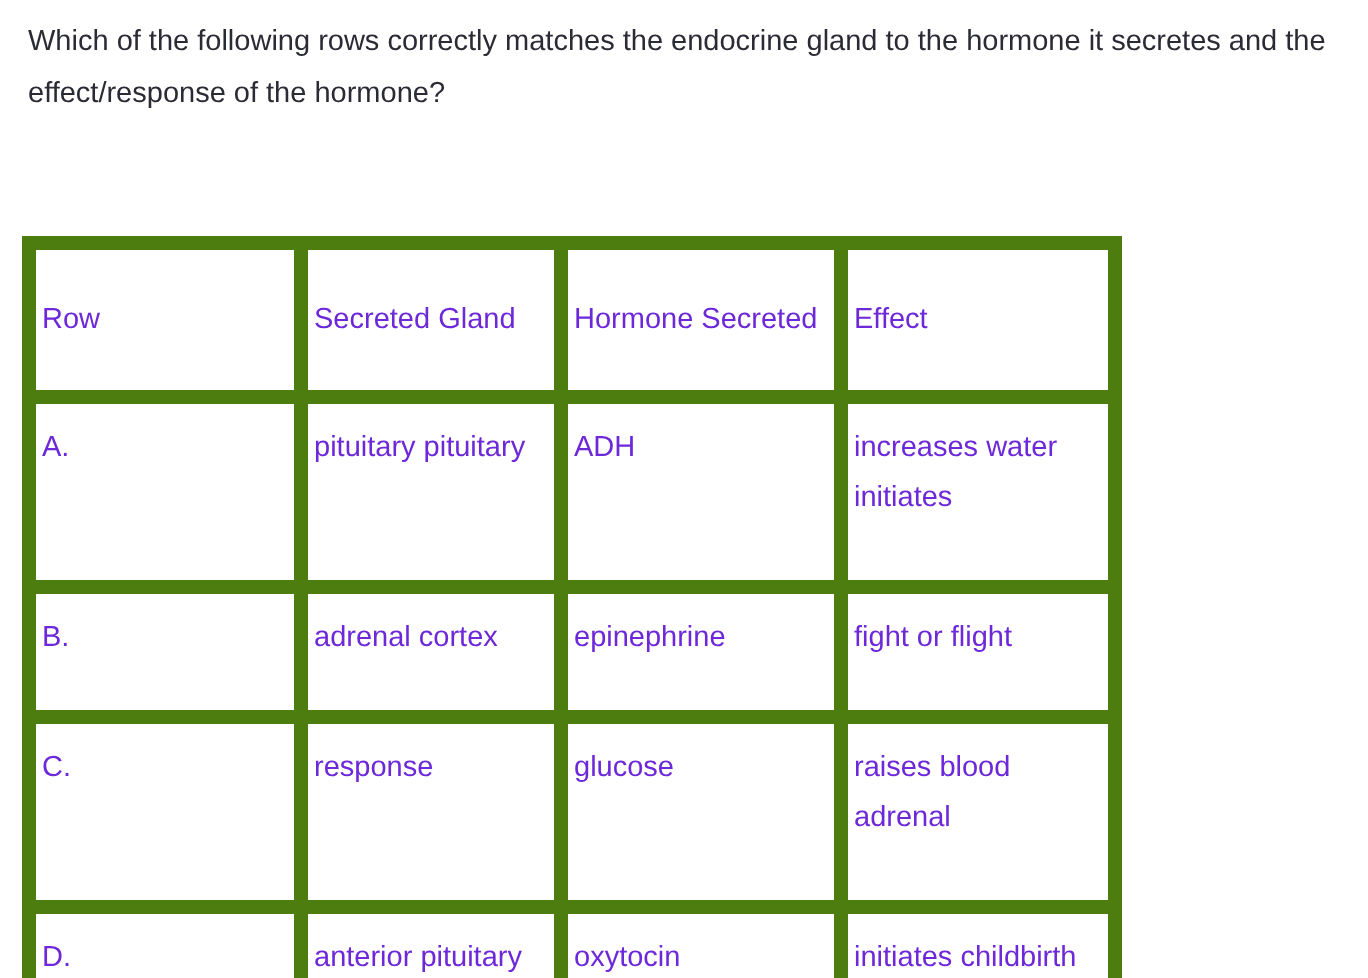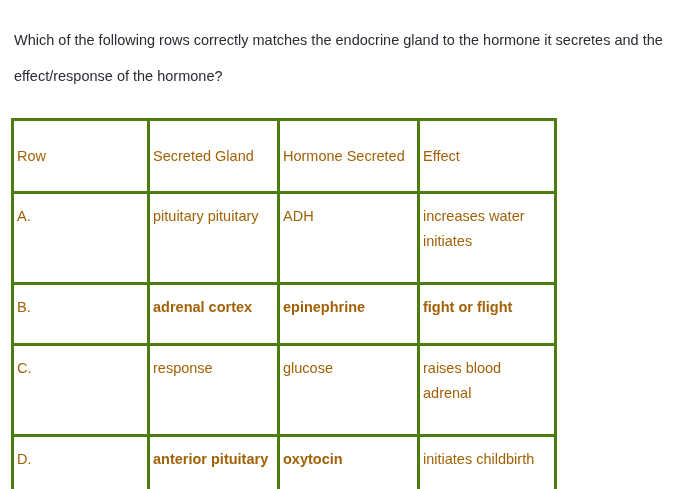--- a/index.html
+++ b/index.html
@@ -15,44 +15,43 @@
     overflow: hidden;
     position: relative;
   }
 
   .question {
     position: absolute;
     left: 14px;
     top: 8px;
     width: 650px;
     font-size: 14.5px;
-    line-height: 36px;
+    line-height: 26px;
     color: #2b2b35;
-    margin-top: 14px;
   }
 
   .table-wrap {
     position: absolute;
     left: 11px;
     top: 118px;
     width: 543px;
   }
 
   table.qtable {
     border-collapse: collapse;
     table-layout: fixed;
     width: 543px;
     border: 2px solid #3a3a3a;
   }
 
   table.qtable td {
-    border: 3px solid #4d7c0f;
+    border: 7px solid #4d7c0f;
     font-size: 14.5px;
     line-height: 25px;
-    color: #a16207;
+    color: #6d28d9;
     padding: 0 2px 0 3px;
     vertical-align: top;
     word-wrap: break-word;
     overflow-wrap: break-word;
   }
 
   
   col.c0 { width: 136px; }
   col.c1 { width: 130px; }
   col.c2 { width: 140px; }
@@ -67,21 +66,21 @@
 
   
   tr.row-a td { height: 78px; padding-top: 10px; }
   
   tr.row-b td { height: 48px; padding-top: 10px; }
   
   tr.row-c td { height: 78px; padding-top: 10px; }
   
   tr.row-d td { height: 73px; padding-top: 10px; }
 
-  .nowrap-cell { white-space: nowrap; font-weight: bold; }
+  .nowrap-cell { white-space: nowrap; }
 </style>
 </head>
 <body>
 
 <div class="question">Which of the following rows correctly matches the endocrine gland to the hormone it secretes and the effect/response of the hormone?</div>
 
 <div class="table-wrap">
   <table class="qtable">
     <colgroup>
       <col class="c0">

